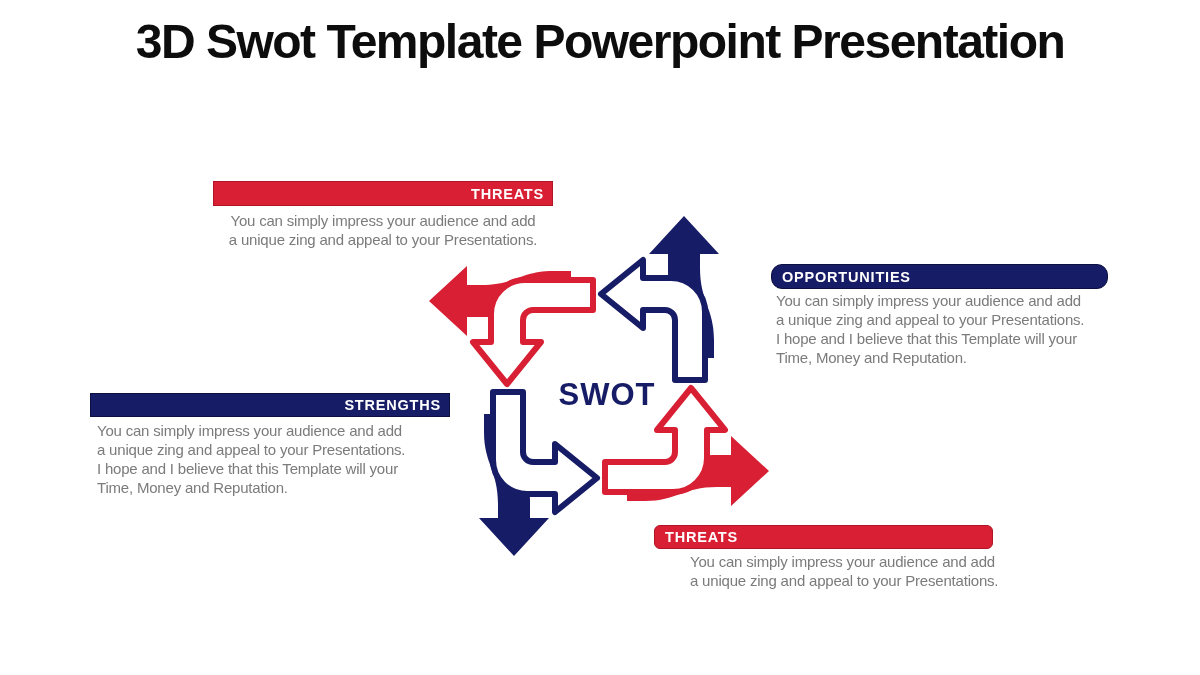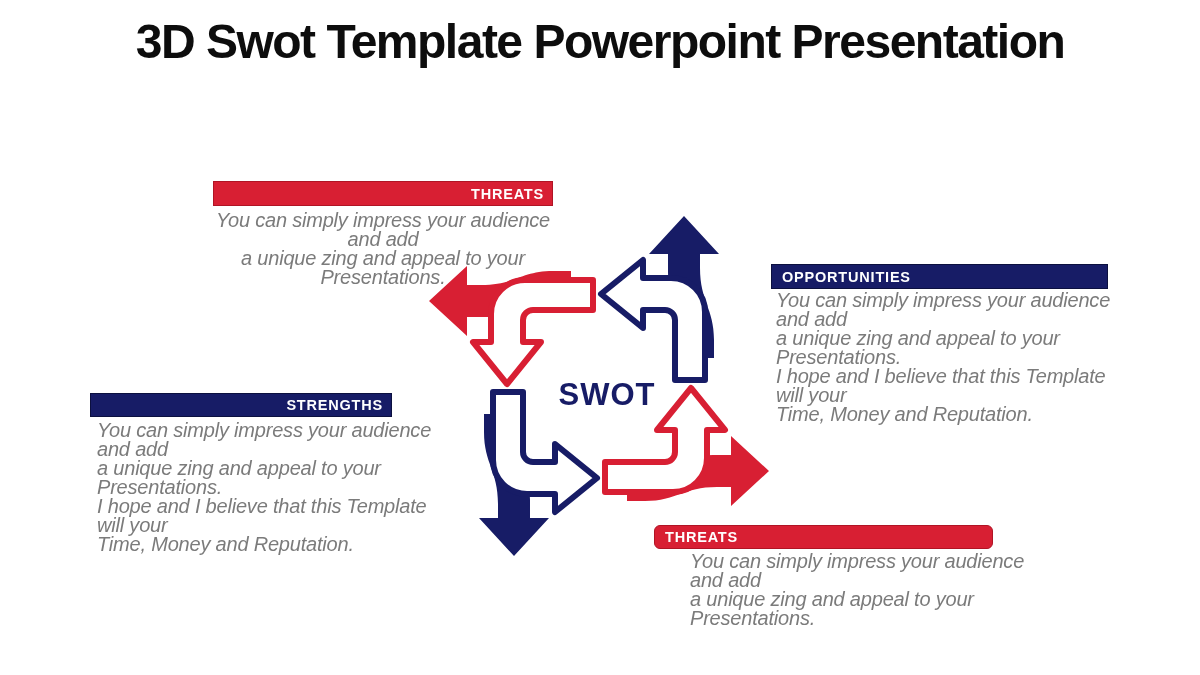--- a/index.html
+++ b/index.html
@@ -41,26 +41,25 @@
     color:#ffffff;
     font-weight:bold;
     font-size:14.5px;
     letter-spacing:0.8px;
     white-space:nowrap;
   }
   .bar-label.right{text-align:right;padding-right:8px;}
   .bar-label.left{text-align:left;padding-left:10px;}
   .body-text{
     position:absolute;
-    font-size:20px;
+    font-size:15px;
     line-height:19px;
     letter-spacing:-0.2px;
     color:var(--body-gray);
     white-space:pre-line;
-    font-style:italic;
   }
   .body-text.center{text-align:center;}
   .body-text.left{text-align:left;}
   .arrows-svg{position:absolute;left:429px;top:216px;width:340px;height:340px;}
   g.unit.red{--c:var(--red);}
   g.unit.navy{--c:var(--navy);}
   .fillA{fill:var(--c);stroke:none;}
   .outA{fill:#ffffff;stroke:var(--c);stroke-width:6;stroke-linejoin:round;}
   .swot-label{
     font-family:"Liberation Sans","DejaVu Sans",sans-serif;
@@ -77,29 +76,29 @@
 <div class="slide">
 
   <div class="title">3D Swot Template Powerpoint Presentation</div>
 
   <div class="bar red" style="left:213px;top:181px;width:340px;">
     <div class="bar-label right">THREATS</div>
   </div>
   <div class="body-text center" style="left:213px;top:211px;width:340px;">You can simply impress your audience and add
 a unique zing and appeal to your Presentations.</div>
 
-  <div class="bar navy" style="left:771px;top:264px;width:337px;">
+  <div class="bar navy" style="left:771px;top:264px;width:337px;border-radius:11px;">
     <div class="bar-label left">OPPORTUNITIES</div>
   </div>
   <div class="body-text left" style="left:776px;top:291px;width:345px;">You can simply impress your audience and add
 a unique zing and appeal to your Presentations.
 I hope and I believe that this Template will your
 Time, Money and Reputation.</div>
 
-  <div class="bar navy" style="left:90px;top:393px;width:302px;height:24px;align-items:center;">
+  <div class="bar navy" style="left:90px;top:393px;width:360px;height:24px;align-items:center;">
     <div class="bar-label right">STRENGTHS</div>
   </div>
   <div class="body-text left" style="left:97px;top:421px;width:345px;">You can simply impress your audience and add
 a unique zing and appeal to your Presentations.
 I hope and I believe that this Template will your
 Time, Money and Reputation.</div>
 
   <div class="bar red" style="left:654px;top:525px;width:339px;height:24px;border-radius:6px;">
     <div class="bar-label left">THREATS</div>
   </div>

